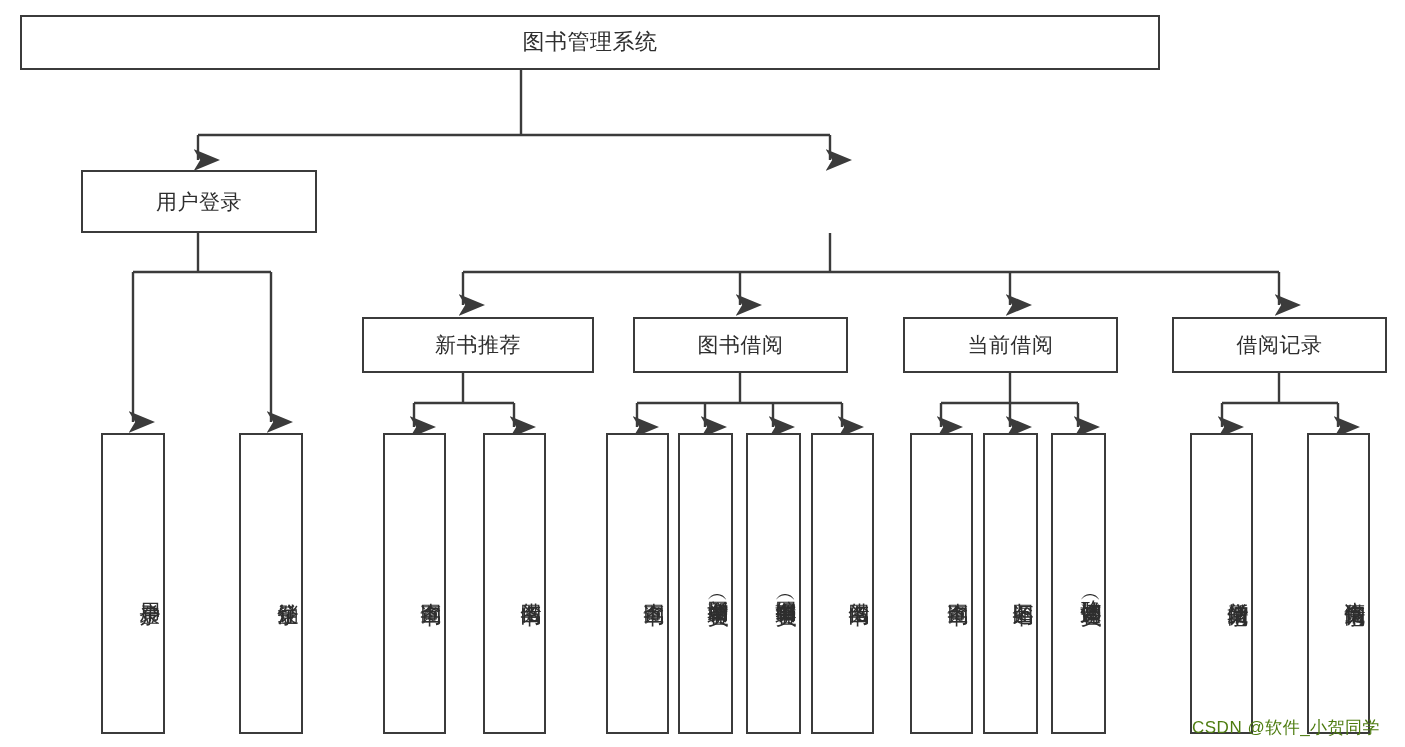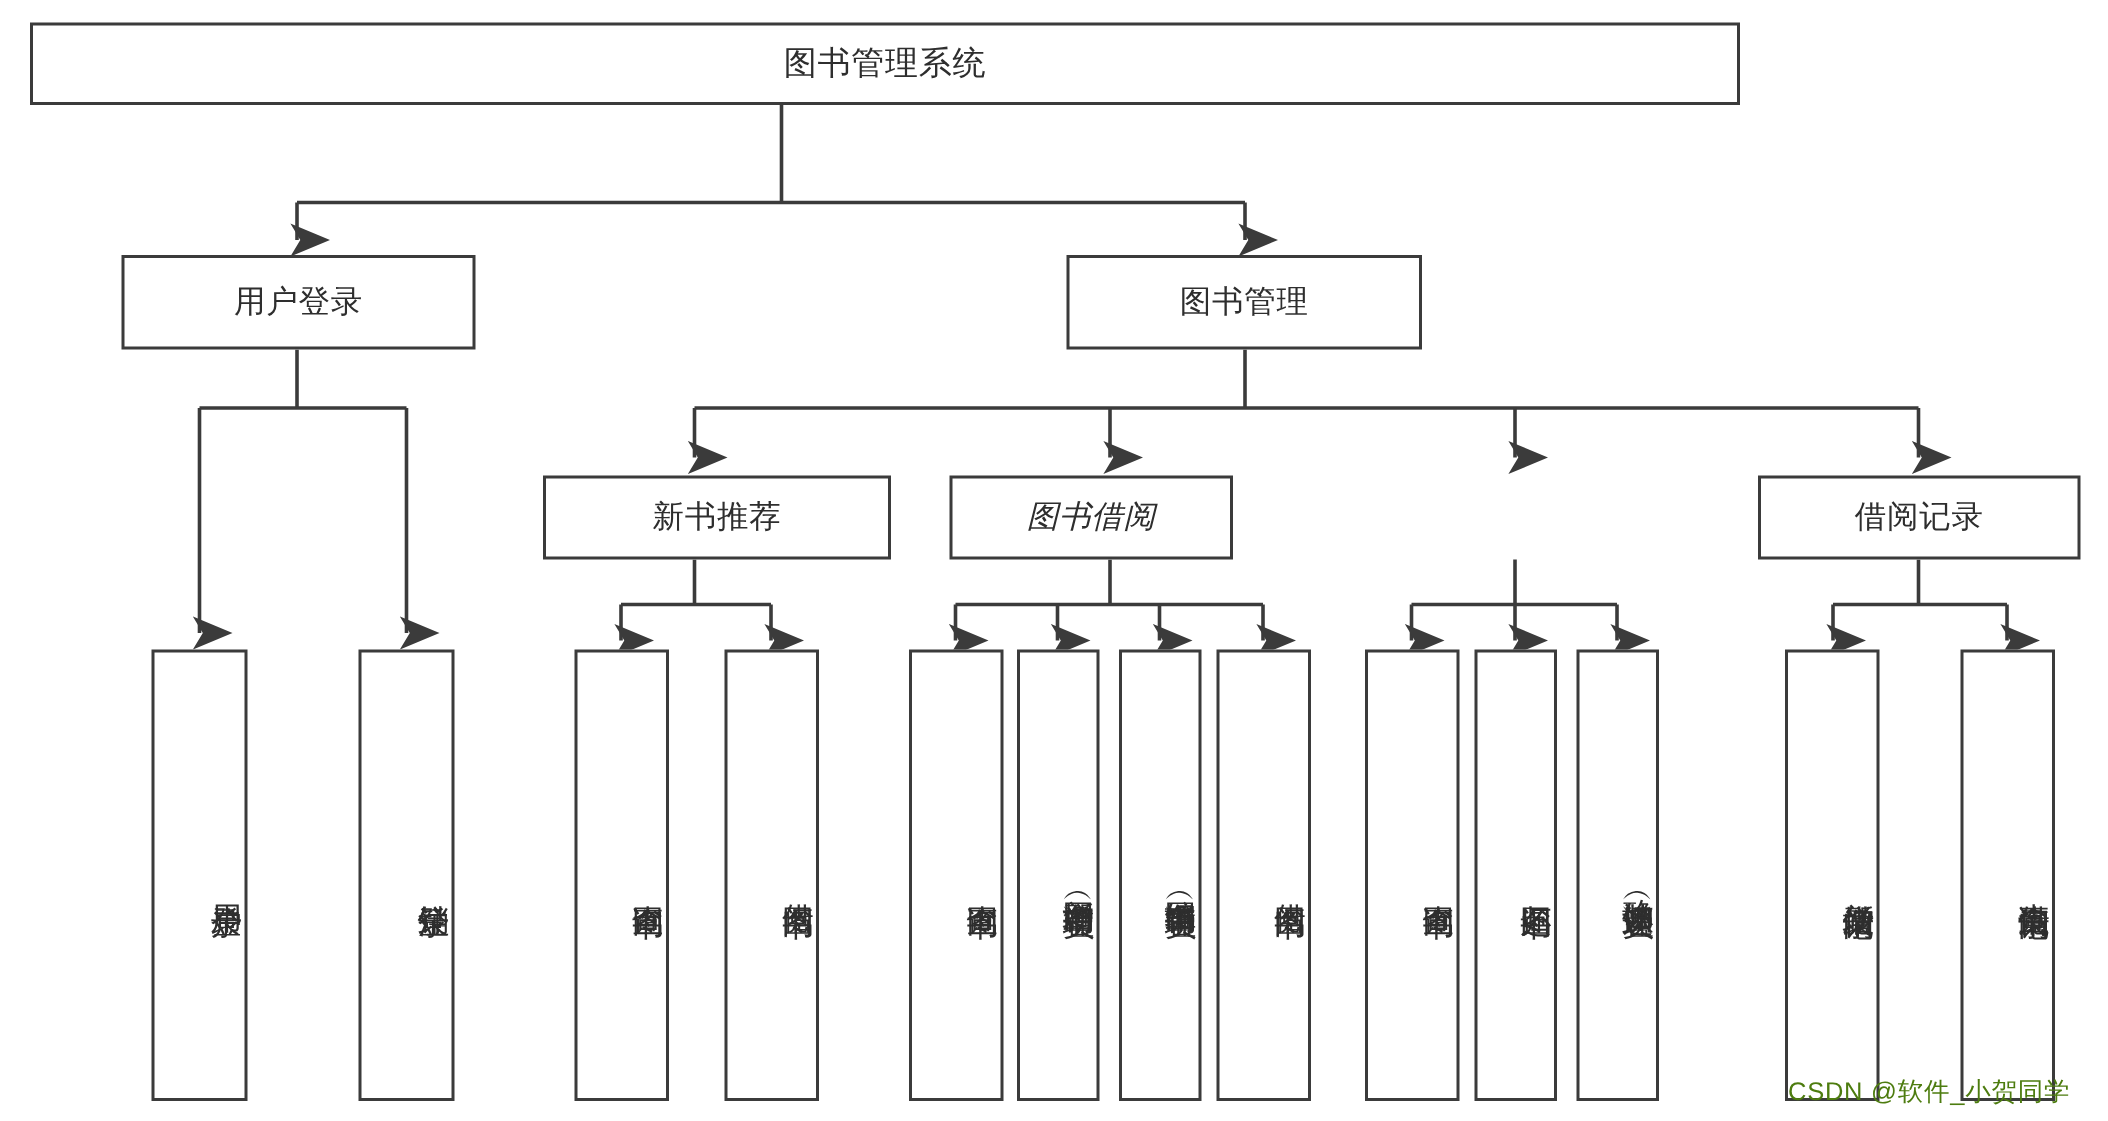--- a/index.html
+++ b/index.html
@@ -114,24 +114,24 @@
       <path d="M 1279 373 L 1279 403"></path>
       <path d="M 1222 403 L 1338 403"></path>
       <path d="M 1222 403 L 1222 427" marker-end="url(#arrow)"></path>
       <path d="M 1338 403 L 1338 427" marker-end="url(#arrow)"></path>
     </g>
   </svg>
 
   <div class="node horizontal root" style="left:20px; top:15px; width:1140px; height:55px;">图书管理系统</div>
 
   <div class="node horizontal" style="left:81px; top:170px; width:236px; height:63px;">用户登录</div>
-  <div class="node horizontal" style="left:711px; top:170px; width:237px; height:63px;">图书管理</div>
 
   <div class="node horizontal" style="left:362px; top:317px; width:232px; height:56px;">新书推荐</div>
-  <div class="node horizontal" style="left:633px; top:317px; width:189px; height:56px;font-style:italic;">图书借阅</div>
+  <div class="node horizontal" style="left:633px; top:317px; width:215px; height:56px;">图书借阅</div>
+  <div class="node horizontal" style="left:903px; top:317px; width:215px; height:56px;">当前借阅</div>
   <div class="node horizontal" style="left:1172px; top:317px; width:215px; height:56px;text-align:center;">借阅记录</div>
 
   <div class="node vertical" style="left:101px; top:433px; width:64px; height:301px;">用户登录</div>
   <div class="node vertical" style="left:239px; top:433px; width:64px; height:301px;">注销登录</div>
 
   <div class="node vertical" style="left:383px; top:433px; width:63px; height:301px;">查询图书</div>
   <div class="node vertical" style="left:483px; top:433px; width:63px; height:301px;">借阅图书</div>
 
   <div class="node vertical" style="left:606px; top:433px; width:63px; height:301px;">查询图书</div>
   <div class="node vertical" style="left:678px; top:433px; width:55px; height:301px;">新增图书（管理员）</div>

